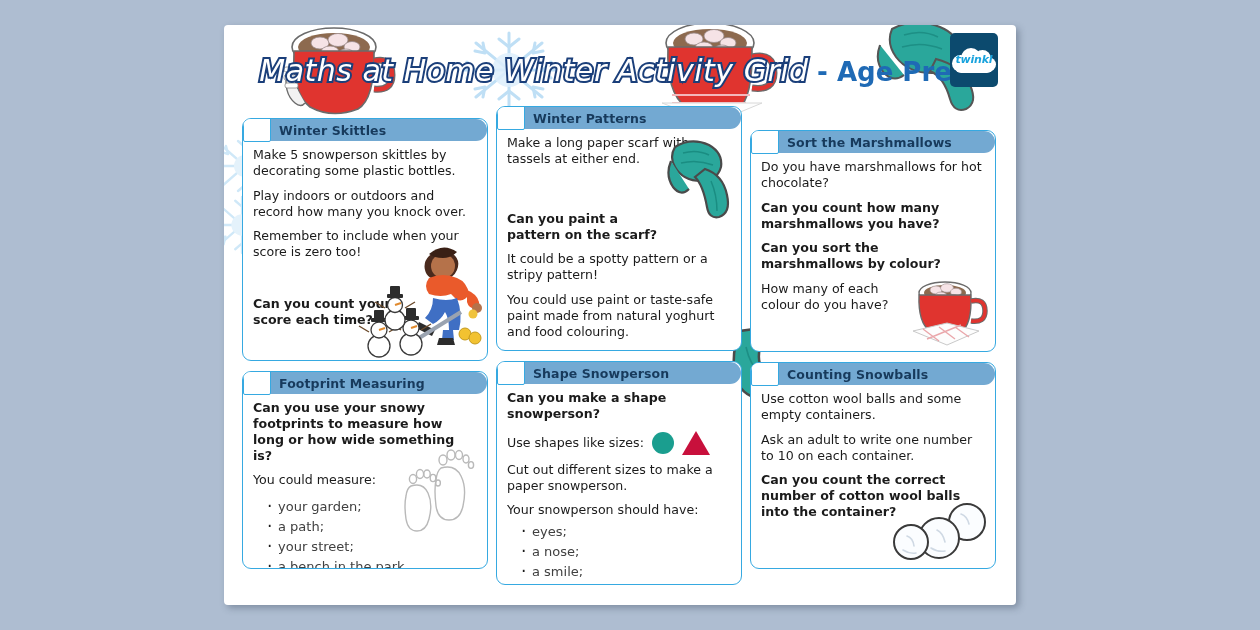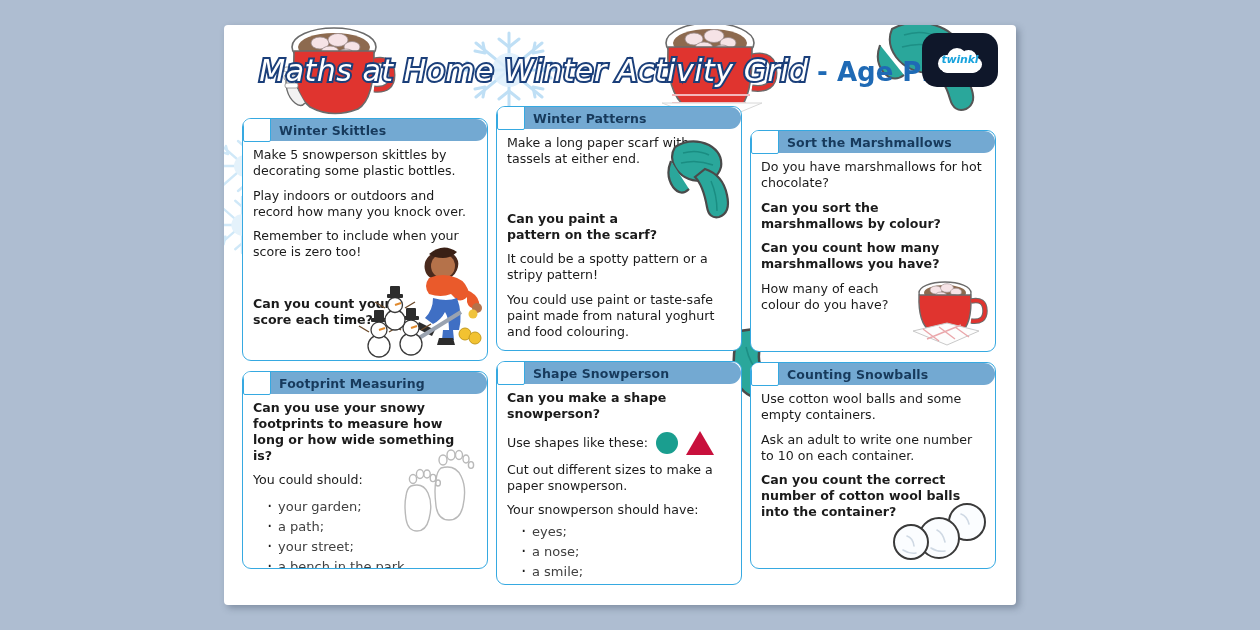--- a/index.html
+++ b/index.html
@@ -68,23 +68,23 @@
     font-family: "DejaVu Sans", sans-serif;
     font-size: 26px; font-weight: bold;
     color: #1f6ab5;
     letter-spacing: 0px;
     margin-left: 4px;
   }
 
   
   #logo {
     position: absolute; right: 18px; top: 8px;
-    width: 76px; height: 54px;
-    background: #0f172a;
-    border-radius: 15px;
+    width: 48px; height: 54px;
+    background: #0c4a6e;
+    border-radius: 5px;
     z-index: 8;
     display: flex; align-items: center; justify-content: center;
   }
   #logo .cloud { position: relative; width: 46px; height: 28px; }
   #logo .cloud i {
     position: absolute; background: #ffffff; border-radius: 50%;
   }
   #logo .cloud i:nth-child(1) { left: 1px;  top: 9px;  width: 17px; height: 17px; }
   #logo .cloud i:nth-child(2) { left: 10px; top: 2px;  width: 20px; height: 20px; }
   #logo .cloud i:nth-child(3) { left: 23px; top: 4px;  width: 17px; height: 17px; }
@@ -372,21 +372,21 @@
           </svg>
         </div>
 
         <div class="card" style="height:198px;">
           <div class="card-header">
             <div class="hdr-bar"></div>
             <div class="hdr-box"></div>
             <div class="hdr-title">Footprint Measuring</div>
           </div>
           <p class="b">Can you use your snowy footprints to measure how long or how wide something is?</p>
-          <p>You could should:</p>
+          <p>You could measure:</p>
           <ul class="bullets">
             <li>your garden;</li>
             <li>a path;</li>
             <li>your street;</li>
             <li>a bench in the park.</li>
           </ul>
 
           <svg class="art" id="art-footprint" viewBox="0 0 82 92">
             <g fill="none" stroke="#b9b9b9" stroke-width="1.4">
               <path d="M44 26 q14 -4 20 8 q6 12 2 30 q-3 14 -14 14 q-11 0 -13 -14 q-2 -16 0 -26 q1 -9 5 -12 z"></path>
@@ -431,21 +431,21 @@
         </div>
 
         <div class="card" style="height:224px;">
           <div class="card-header">
             <div class="hdr-bar"></div>
             <div class="hdr-box"></div>
             <div class="hdr-title">Shape Snowperson</div>
           </div>
           <p class="b" style="width:160px;">Can you make a shape snowperson?</p>
           <div class="inline-shapes" style="margin-bottom:7px;">
-            <span style="font-family:'DejaVu Sans',sans-serif;font-size:12.6px;color:#1b1b1b;">Use shapes like these:</span>
+            <span style="font-family:'DejaVu Sans',sans-serif;font-size:12.6px;color:#1b1b1b;">Use shapes like sizes:</span>
             <span class="shape-circle"></span>
             <span class="shape-triangle"></span>
           </div>
           <p>Cut out different sizes to make a paper snowperson.</p>
           <p style="margin-bottom:4px;">Your snowperson should have:</p>
           <div class="bullet-cols">
             <ul class="bullets">
               <li>eyes;</li>
               <li>a nose;</li>
               <li>a smile;</li>
@@ -457,22 +457,22 @@
 
       <div class="column col3" style="margin-top:12px;">
 
         <div class="card" style="height:222px;">
           <div class="card-header">
             <div class="hdr-bar"></div>
             <div class="hdr-box"></div>
             <div class="hdr-title">Sort the Marshmallows</div>
           </div>
           <p>Do you have marshmallows for hot chocolate?</p>
+          <p class="b">Can you count how many marshmallows you have?</p>
           <p class="b">Can you sort the marshmallows by colour?</p>
-          <p class="b">Can you count how many marshmallows you have?</p>
           <p style="width:150px;">How many of each colour do you have?</p>
 
           <svg class="art" id="art-mug" viewBox="0 0 82 72">
             <ellipse cx="36" cy="18" rx="26" ry="11" fill="#ffffff" stroke="#6b6b6b" stroke-width="1.4"></ellipse>
             <ellipse cx="36" cy="18" rx="21" ry="8" fill="#8d6a4f"></ellipse>
             <g fill="#f6e3e6" stroke="#a39595" stroke-width="0.7">
               <ellipse cx="27" cy="15" rx="6" ry="4"></ellipse>
               <ellipse cx="38" cy="13" rx="6.5" ry="4.3"></ellipse>
               <ellipse cx="47" cy="17" rx="5.5" ry="3.8"></ellipse>
               <ellipse cx="32" cy="21" rx="6" ry="4"></ellipse>

